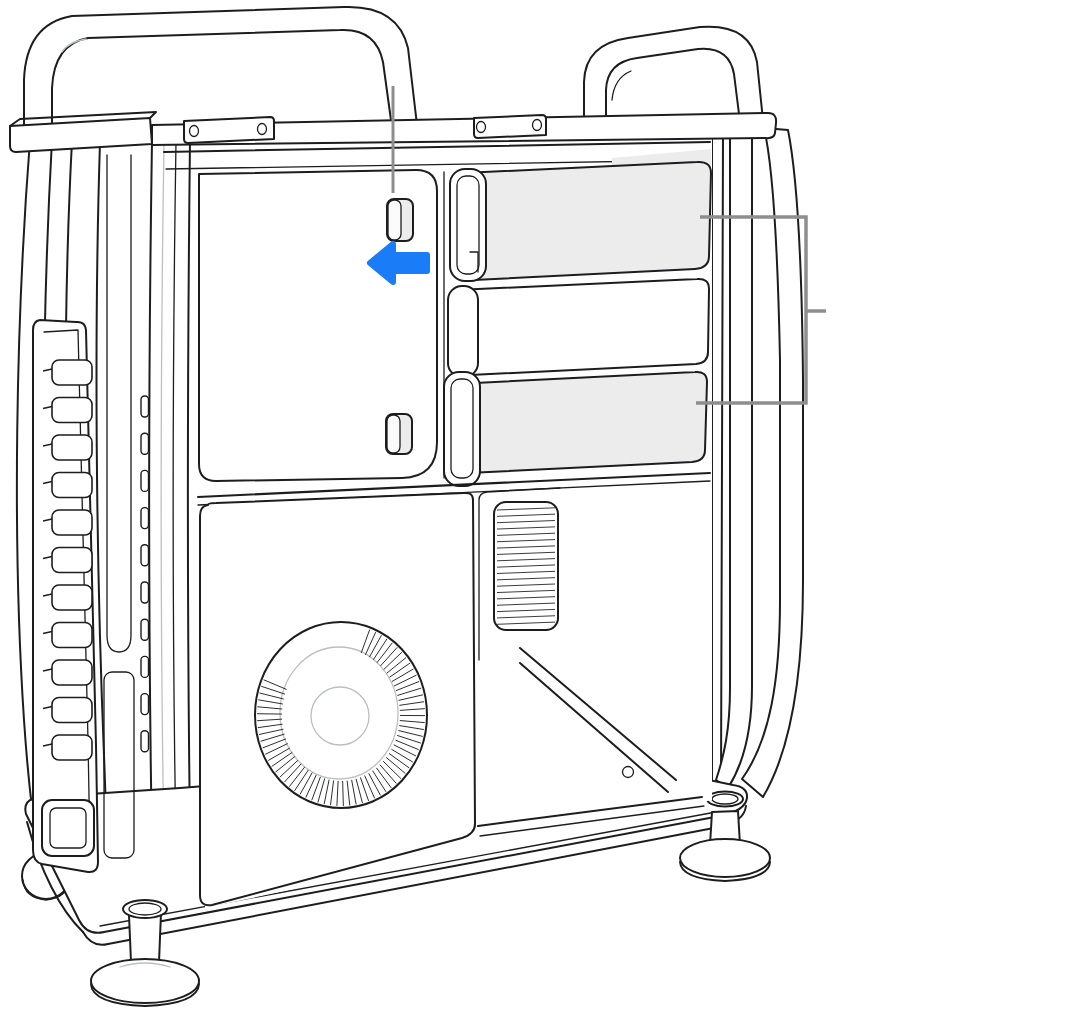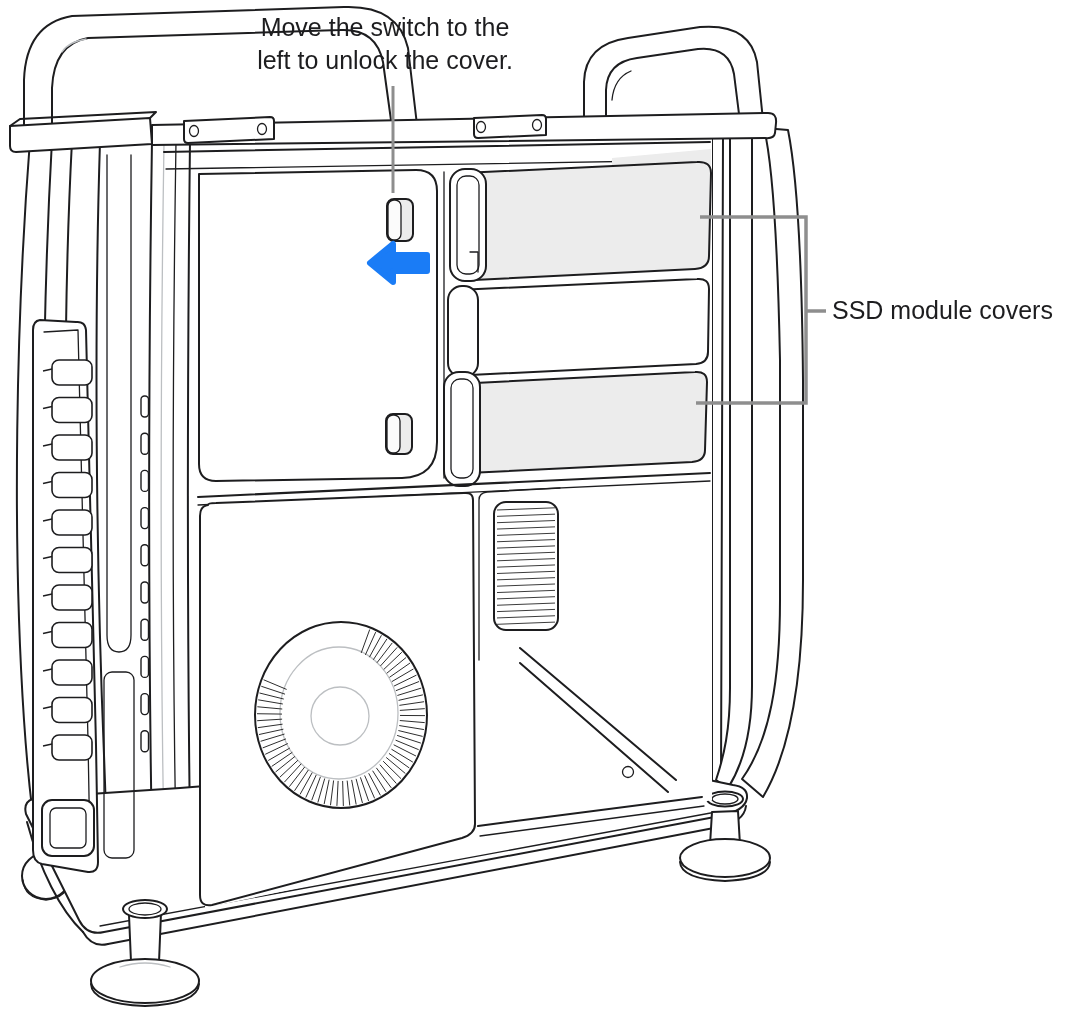--- a/index.html
+++ b/index.html
@@ -301,19 +301,14 @@
       </g>
 
   <path class="anno" stroke-width="3" d="M 393,86 L 393,193"></path>
   <path class="arrow" d="M 370,263 L 393,244 L 393,255 L 427,255 L 427,271 L 393,271 L 393,282 Z"></path>
   <g>
     <path class="anno" stroke-width="3.5" d="M 700,217 L 806,217 L 806,403 L 696,403"></path>
     <path class="anno" stroke-width="3.5" d="M 806,311 L 826,311"></path>
   </g>
 </svg>
 
-<div class="callout-text">
-  <div>Move the switch to the</div>
-  <div>left to unlock the cover.</div>
+
 </div>
-<div class="ssd-label">SSD module covers</div>
-
-</div>
 
 </body></html>

